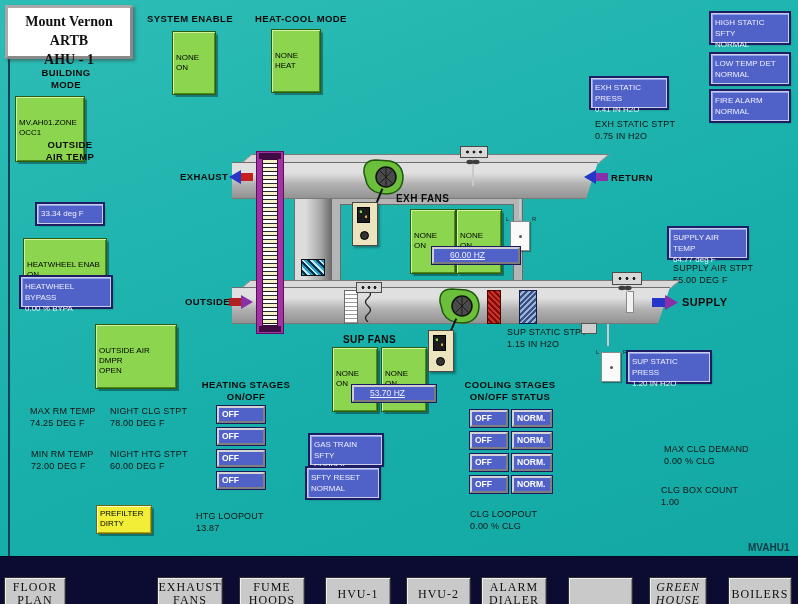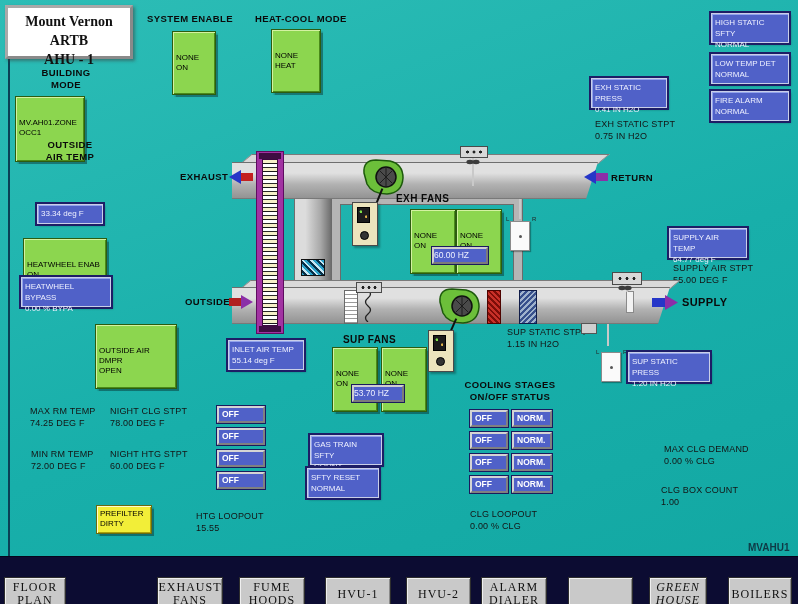--- a/index.html
+++ b/index.html
@@ -13,22 +13,22 @@
   .ctr{text-align:center;}
   
   .gbox{background:#8cd64f;color:#000;font:8px/10px "Liberation Sans",sans-serif;padding:21px 3px;
         border:1px solid #2c5c10;box-shadow:inset 1px 1px 0 #d4f2a2,inset -1px -1px 0 #4a8a1a,1.5px 1.5px 1px rgba(0,0,0,.35);
         white-space:pre-line;}
   .bbox{background:#5061c8;color:#eef0ff;font:8px/11px "Liberation Sans",sans-serif;padding:3px 3px;
         border:1px solid #c9cfe8;box-shadow:0 0 0 2px #1d1d66,inset 1px 1px 0 #93a3ec,2px 2px 2px rgba(0,0,0,.3);
         white-space:pre-line;}
   .obox{background:#5061c8;color:#fff;font:bold 8.5px/11px "Liberation Sans",sans-serif;padding:1px 3px;
         border:2px outset #d4d4d4;box-shadow:0 0 0 1px #1a1a5e;white-space:pre-line;}
-  .hz{background:#5061c8;color:#eef0ff;font:8.5px/11px "Liberation Sans",sans-serif;padding:1px 0;
-        border:2px outset #cfcfcf;box-shadow:0 0 0 1px #1a1a5e;white-space:pre-line;}
+  .hz{background:#5061c8;color:#eef0ff;font:8.5px/11px "Liberation Sans",sans-serif;padding:1px 16px;
+        border:2px outset #cfcfcf;box-shadow:0 0 0 1px #1a1a5e;white-space:pre-line;text-decoration:underline;}
   .ybox{background:#f2ee38;color:#000;font:8px/10px "Liberation Sans",sans-serif;padding:3px 3px;
         border:1px solid #6a6a10;box-shadow:inset 1px 1px 0 #fffcca,inset -1px -1px 0 #a8a008,1.5px 1.5px 1px rgba(0,0,0,.35);
         white-space:pre-line;}
   
   .title{background:#fff;border:3px solid #a9a9a9;border-right-color:#8a8a8a;border-bottom-color:#8a8a8a;
          box-shadow:2px 2px 3px rgba(60,60,60,.5);text-align:center;
          font:bold 14px/19px "Liberation Serif",serif;color:#111;padding-top:4px;}
   
   .duct{background:linear-gradient(180deg,#6e6e6e 0 1px,#e0e0e0 1px 30%,#b2b2b2 60%,#939393 calc(100% - 1px),#5e5e5e 100%);}
   .slant{clip-path:polygon(0 0,100% 0,calc(100% - 12px) 100%,0 100%);}
@@ -215,47 +215,47 @@
   <div class="abs hz" style="left:432px;top:247px;width:52px;z-index:6;">60.00 HZ</div>
 
   <div class="abs bbox" style="left:669px;top:228px;width:70px;height:22px;">SUPPLY AIR TEMP
 64.77 deg F</div>
   <div class="abs t" style="left:673px;top:262px;">SUPPLY AIR STPT
 55.00 DEG F</div>
   <div class="abs t" style="left:507px;top:326px;">SUP STATIC STPT
 1.15 IN H2O</div>
   <div class="abs bbox" style="left:628px;top:352px;width:74px;height:22px;">SUP STATIC PRESS
 1.20 IN H2O</div>
-  <div class="abs bbox" style="left:228px;top:340px;width:68px;height:22px;">INLET AIR TEMP
-55.14 deg F</div>
   <div class="abs h" style="left:343px;top:334px;font-size:10px;">SUP FANS</div>
   <div class="abs gbox" style="left:332px;top:347px;width:38px;height:21px;">NONE
 ON</div>
   <div class="abs gbox" style="left:381px;top:347px;width:38px;height:21px;">NONE
 ON</div>
   <div class="abs hz" style="left:352px;top:385px;width:48px;">53.70 HZ</div>
 
+  <div class="abs h ctr" style="left:198px;top:379px;width:96px;">HEATING STAGES
+ON/OFF</div>
   <div class="abs obox" style="left:217px;top:406px;width:38px;">OFF</div>
   <div class="abs obox" style="left:217px;top:428px;width:38px;">OFF</div>
   <div class="abs obox" style="left:217px;top:450px;width:38px;">OFF</div>
   <div class="abs obox" style="left:217px;top:472px;width:38px;">OFF</div>
   <div class="abs t" style="left:196px;top:510px;">HTG LOOPOUT
-15.55</div>
+13.87</div>
 
   <div class="abs t" style="left:30px;top:405px;">MAX RM TEMP
 74.25 DEG F</div>
   <div class="abs t" style="left:110px;top:405px;">NIGHT CLG STPT
 78.00 DEG F</div>
   <div class="abs t" style="left:31px;top:448px;">MIN RM TEMP
 72.00 DEG F</div>
   <div class="abs t" style="left:110px;top:448px;">NIGHT HTG STPT
 60.00 DEG F</div>
 
   <div class="abs bbox" style="left:310px;top:435px;width:64px;height:22px;">GAS TRAIN SFTY
-COUNT</div>
+SUPPLY</div>
   <div class="abs bbox" style="left:307px;top:468px;width:64px;height:22px;">SFTY RESET
 NORMAL</div>
   <div class="abs ybox" style="left:96px;top:505px;width:48px;height:21px;">PREFILTER
 DIRTY</div>
 
   <div class="abs h ctr" style="left:460px;top:379px;width:100px;">COOLING STAGES
 ON/OFF STATUS</div>
   <div class="abs obox" style="left:470px;top:410px;width:28px;">OFF</div>
   <div class="abs obox" style="left:470px;top:432px;width:28px;">OFF</div>
   <div class="abs obox" style="left:470px;top:454px;width:28px;">OFF</div>

